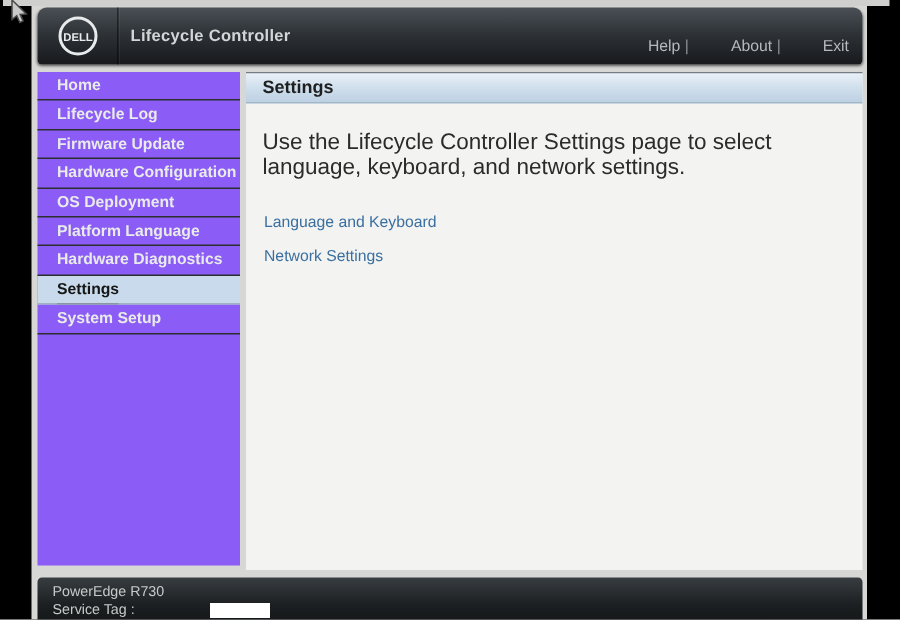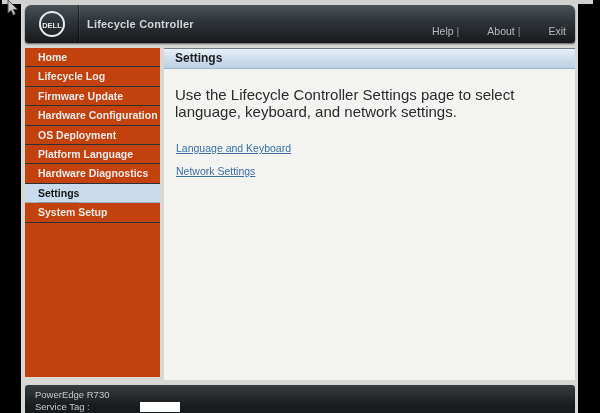--- a/index.html
+++ b/index.html
@@ -20,21 +20,21 @@
     box-shadow:0 1px 2px rgba(0,0,0,.6);
   }
   .logo-wrap { position:absolute; left:13px; top:5px; width:28px; height:28px; }
   .topbar-sep { position:absolute; left:53px; top:0; width:1px; height:38px; background:rgba(0,0,0,.45); box-shadow:1px 0 0 rgba(255,255,255,.06); }
   .topbar-title { position:absolute; left:62px; top:13px; font-size:11px; font-weight:bold; color:#d3d6d7; letter-spacing:.2px; }
   .topbar-links { position:absolute; right:9px; top:20px; font-size:10.5px; color:#b6babc; }
   .topbar-links a { color:#b6babc; text-decoration:none; cursor:pointer;padding-left:25px; }
   .topbar-links .div { color:#8d9193; margin:0 3px; }
 
   
-  .sidebar { position:absolute; left:4px; top:44px; width:135px; height:329px; background:#c2410c; }
+  .sidebar { position:absolute; left:4px; top:44px; width:135px; height:329px; background:#8b5cf6; }
   .nav-item {
     height:19.4px; line-height:19.4px; padding-left:13px;
     font-size:10.5px; font-weight:bold; color:#e9ebea;
     border-bottom:1px solid #2b302f; cursor:pointer; white-space:nowrap;
   }
   .nav-item.selected { background:#c8daeb; color:#161616; border-bottom:1px solid #9fb2c4; }
   .nav-item.selected .nav-label { display:inline-block; line-height:15px; height:17px; border-bottom:1px solid #8a97a1; margin-top:1px; }
 
   
   .main {
@@ -44,21 +44,21 @@
   .main-header {
     height:20px; line-height:19px; padding-left:11px;
     background:linear-gradient(#e9f0f8, #cdddeb 55%, #bed1e3);
     border-bottom:1px solid #a0b6ca;
     font-size:12px; font-weight:bold; color:#1f1f1f;
   }
   .main-desc { margin:17px 10px 0 11px; font-size:15px; color:#2b2b2b; }
   .main-links { margin:22px 0 0 12px; }
   .main-link {
     display:table; font-size:10.5px; color:#3a6fa0;
-    text-decoration:underline; cursor:pointer; margin-bottom:10.5px;
+    cursor:pointer; margin-bottom:10.5px;
   }
 
   
   .bottombar {
     position:absolute; left:4px; top:381px; width:550px; height:46px;
     background:linear-gradient(#383d41, #1b1f21 40%, #0b0d0e);
     border-radius:3px 3px 0 0;
     font-size:9.5px; color:#c6c9ca;
   }
   .bb-model { position:absolute; left:10px; top:4px; }

